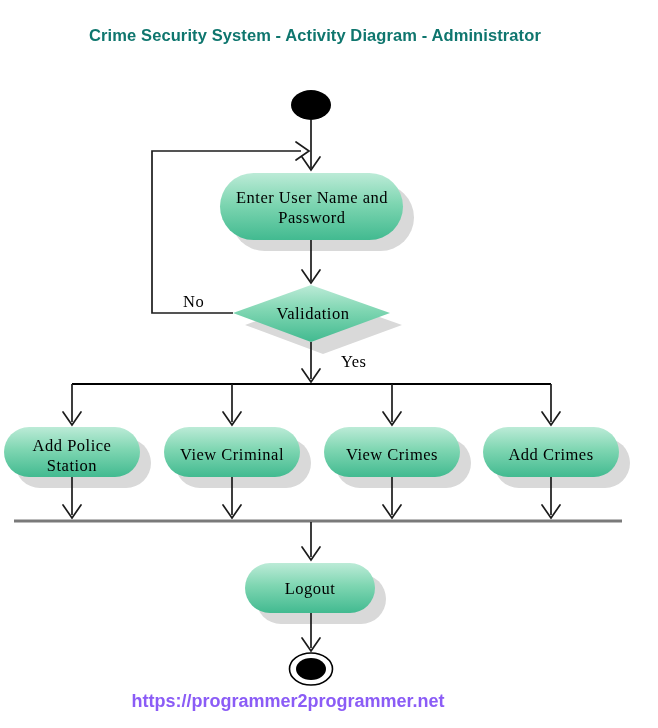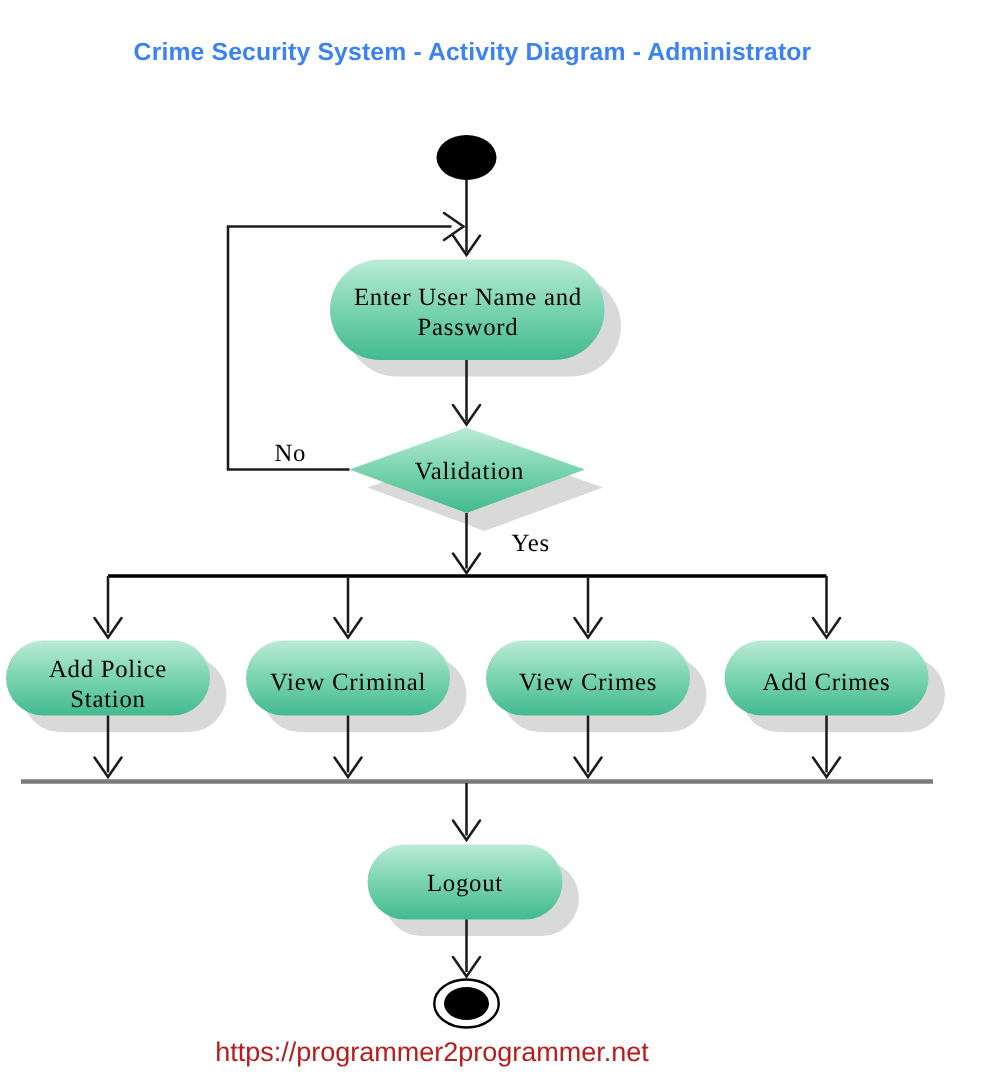--- a/index.html
+++ b/index.html
@@ -2,25 +2,25 @@
 <html><head>
 <meta charset="utf-8">
 <style>
   html,body { margin:0; padding:0; background:#ffffff; }
   .page {
     position:relative; width:658px; height:728px; background:#ffffff;
     font-family:"Liberation Sans", sans-serif; overflow:hidden;
   }
   .title {
     position:absolute; top:26px; left:0; width:630px; text-align:center;
-    font-size:16.5px; font-weight:bold; color:#3b82f6; letter-spacing:0.1px;
+    font-size:16.5px; font-weight:bold; color:#0f766e; letter-spacing:0.1px;
   }
   .footer-url {
     position:absolute; top:691px; left:0; width:576px; text-align:center;
-    font-size:18px; font-weight:normal; color:#b91c1c; text-decoration:none; cursor:pointer;
+    font-size:18px; font-weight:bold; color:#8b5cf6; text-decoration:none; cursor:pointer;
   }
   svg.diagram { position:absolute; top:0; left:0; }
   svg text {
     font-family:"Liberation Serif","DejaVu Serif",serif;
     fill:#000000; font-size:16.5px; letter-spacing:0.5px;
   }
   .node-label { text-anchor:middle; }
   .flow  { stroke:#1c1c1c; stroke-width:1.7; fill:none; }
   .arrow { stroke:#1c1c1c; stroke-width:1.7; fill:none; stroke-linecap:round; }
   .fork  { stroke:#000000; stroke-width:2.2; fill:none; }

